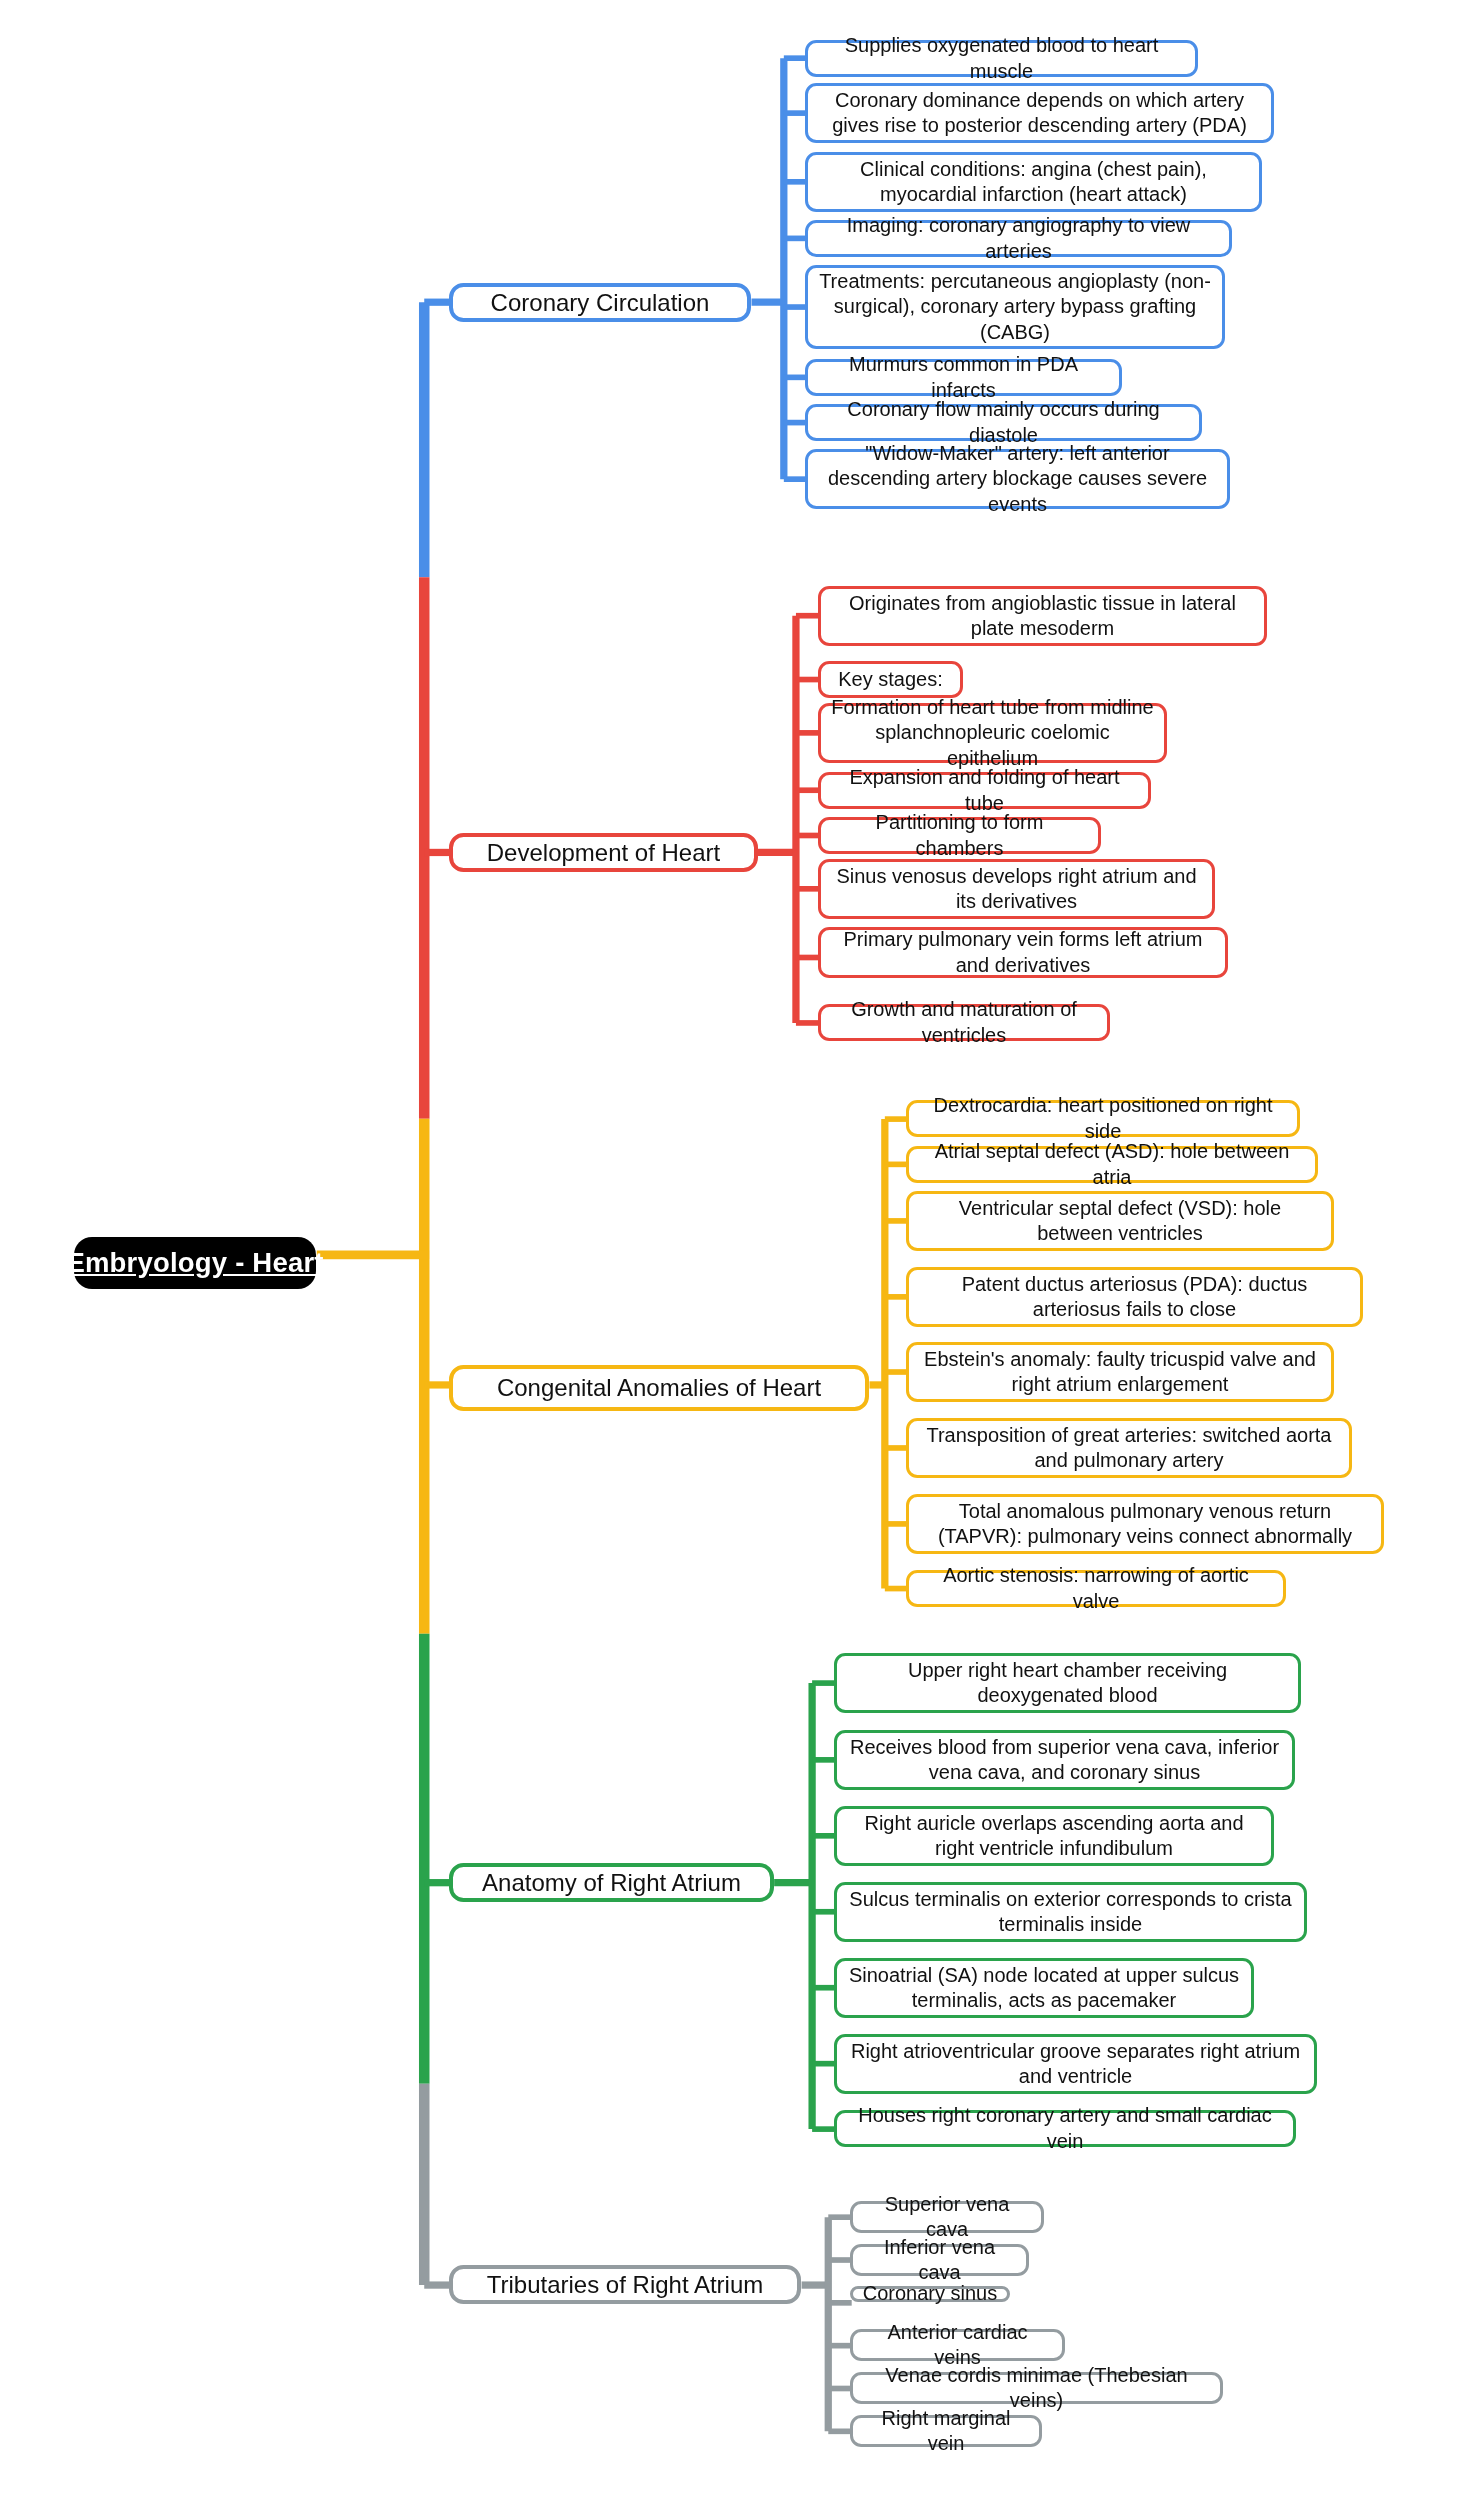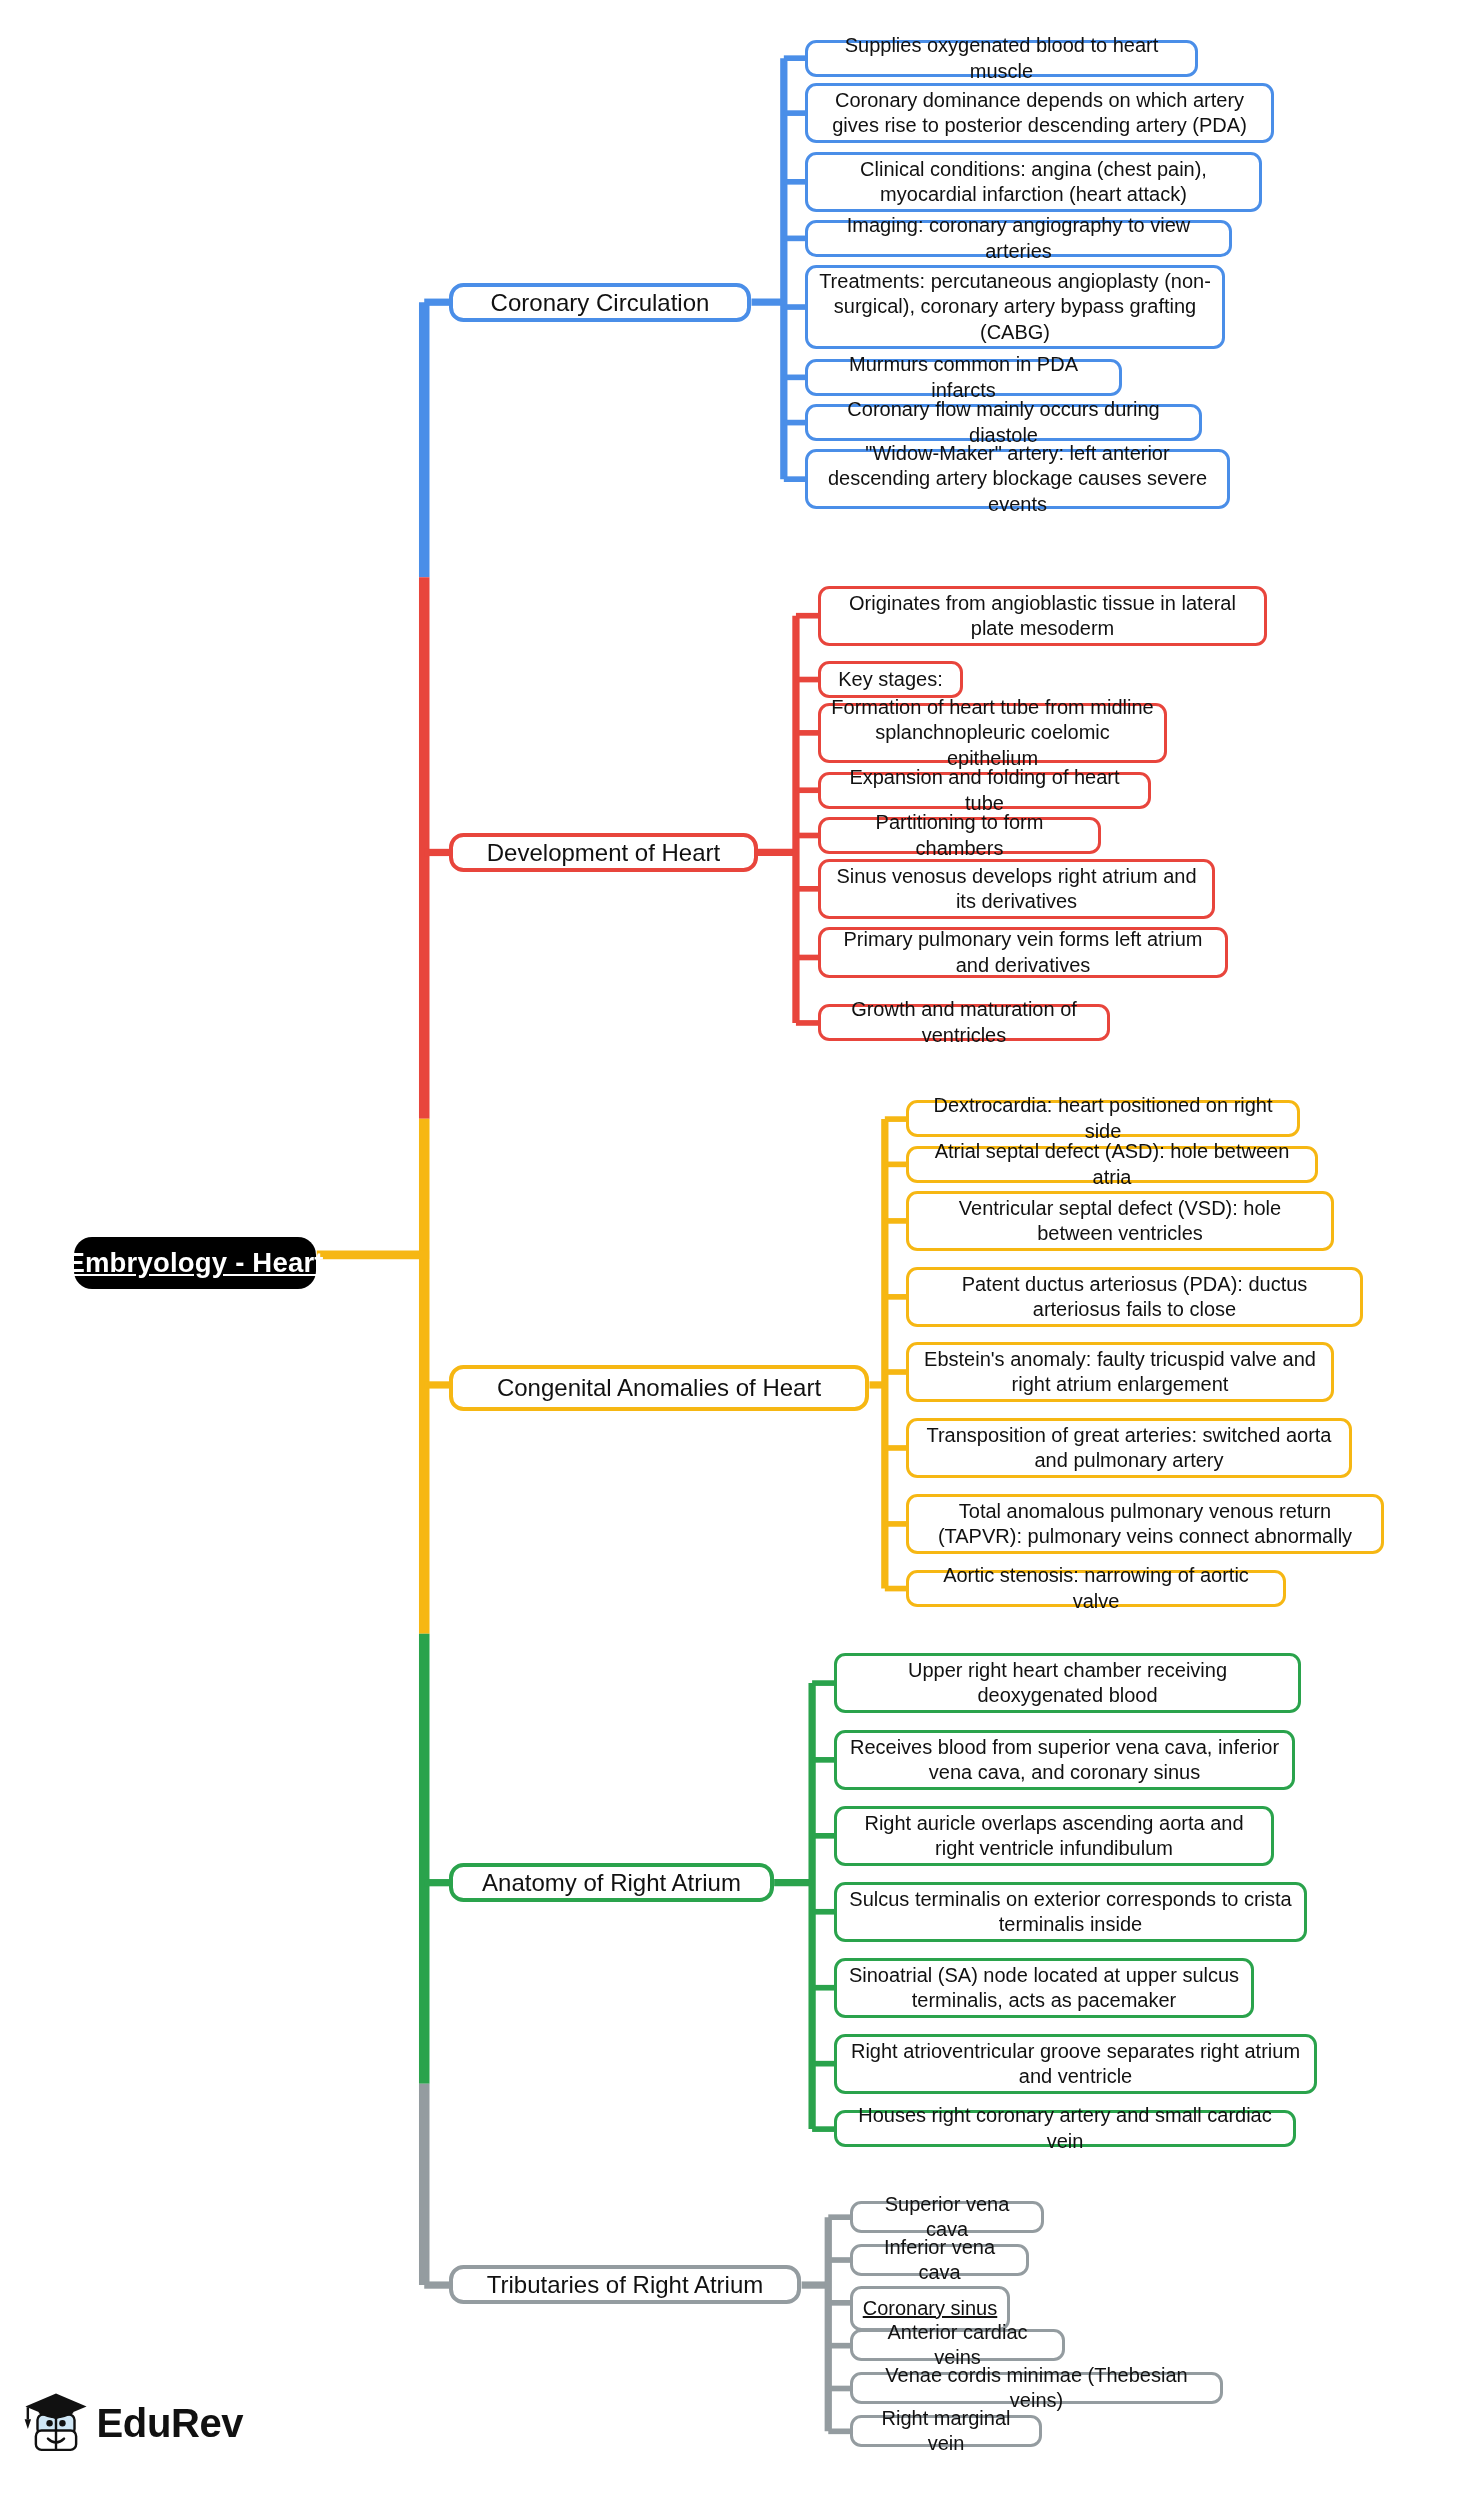--- a/index.html
+++ b/index.html
@@ -271,50 +271,29 @@
       </div>
       <div class="branch-node" style="left: 449px; top: 2265px; width: 352px; height: 39px; border-color: rgb(148, 156, 160);">
         <span>Tributaries of Right Atrium</span>
       </div>
       <div class="leaf-node" style="left: 850px; top: 2201px; width: 194px; height: 32px; border-color: rgb(148, 156, 160);">
         <span>Superior vena cava</span>
       </div>
       <div class="leaf-node" style="left: 850px; top: 2244px; width: 179px; height: 32px; border-color: rgb(148, 156, 160);">
         <span>Inferior vena cava</span>
       </div>
-      <div class="leaf-node" style="left: 850px; top: 2286px; width: 160px; height: 45px; border-color: rgb(148, 156, 160); text-decoration: underline;">
+      <div class="leaf-node" style="left: 850px; top: 2286px; width: 160px; height: 16px; border-color: rgb(148, 156, 160);">
         <span>Coronary sinus</span>
       </div>
       <div class="leaf-node" style="left: 850px; top: 2329px; width: 215px; height: 32px; border-color: rgb(148, 156, 160);">
         <span>Anterior cardiac veins</span>
       </div>
       <div class="leaf-node" style="left: 850px; top: 2372px; width: 373px; height: 32px; border-color: rgb(148, 156, 160);">
         <span>Venae cordis minimae (Thebesian veins)</span>
       </div>
       <div class="leaf-node" style="left: 850px; top: 2415px; width: 192px; height: 32px; border-color: rgb(148, 156, 160);">
         <span>Right marginal vein</span>
       </div>
     </div>
 
-  <div class="logo">
-    <svg class="logo-mark" viewBox="0 0 82 88">
-
-      <rect x="18" y="34" width="46" height="25" rx="7" fill="#cfe6f5" stroke="#111" stroke-width="3"></rect>
-      <rect x="16" y="54" width="50" height="24" rx="7" fill="#ffffff" stroke="#111" stroke-width="3"></rect>
-
-      <line x1="41" y1="30" x2="41" y2="78" stroke="#111" stroke-width="3"></line>
-
-      <circle cx="33" cy="45" r="4" fill="#111"></circle>
-      <circle cx="49" cy="45" r="4" fill="#111"></circle>
-
-      <path d="M31 64 Q41 74 51 64" fill="none" stroke="#111" stroke-width="3" stroke-linecap="round"></path>
-
-      <path d="M41 8 L79 24 L41 40 L3 24 Z" fill="#111"></path>
-      <path d="M20 31 Q41 44 62 31" fill="none" stroke="#111" stroke-width="3"></path>
-
-      <path d="M6 25 L6 40" stroke="#111" stroke-width="3"></path>
-      <path d="M2 40 L10 40 L6 52 Z" fill="#111"></path>
-    </svg>
-    <div class="logo-text">EduRev</div>
-  </div>
 
 </div>
 
 
 </body></html>

